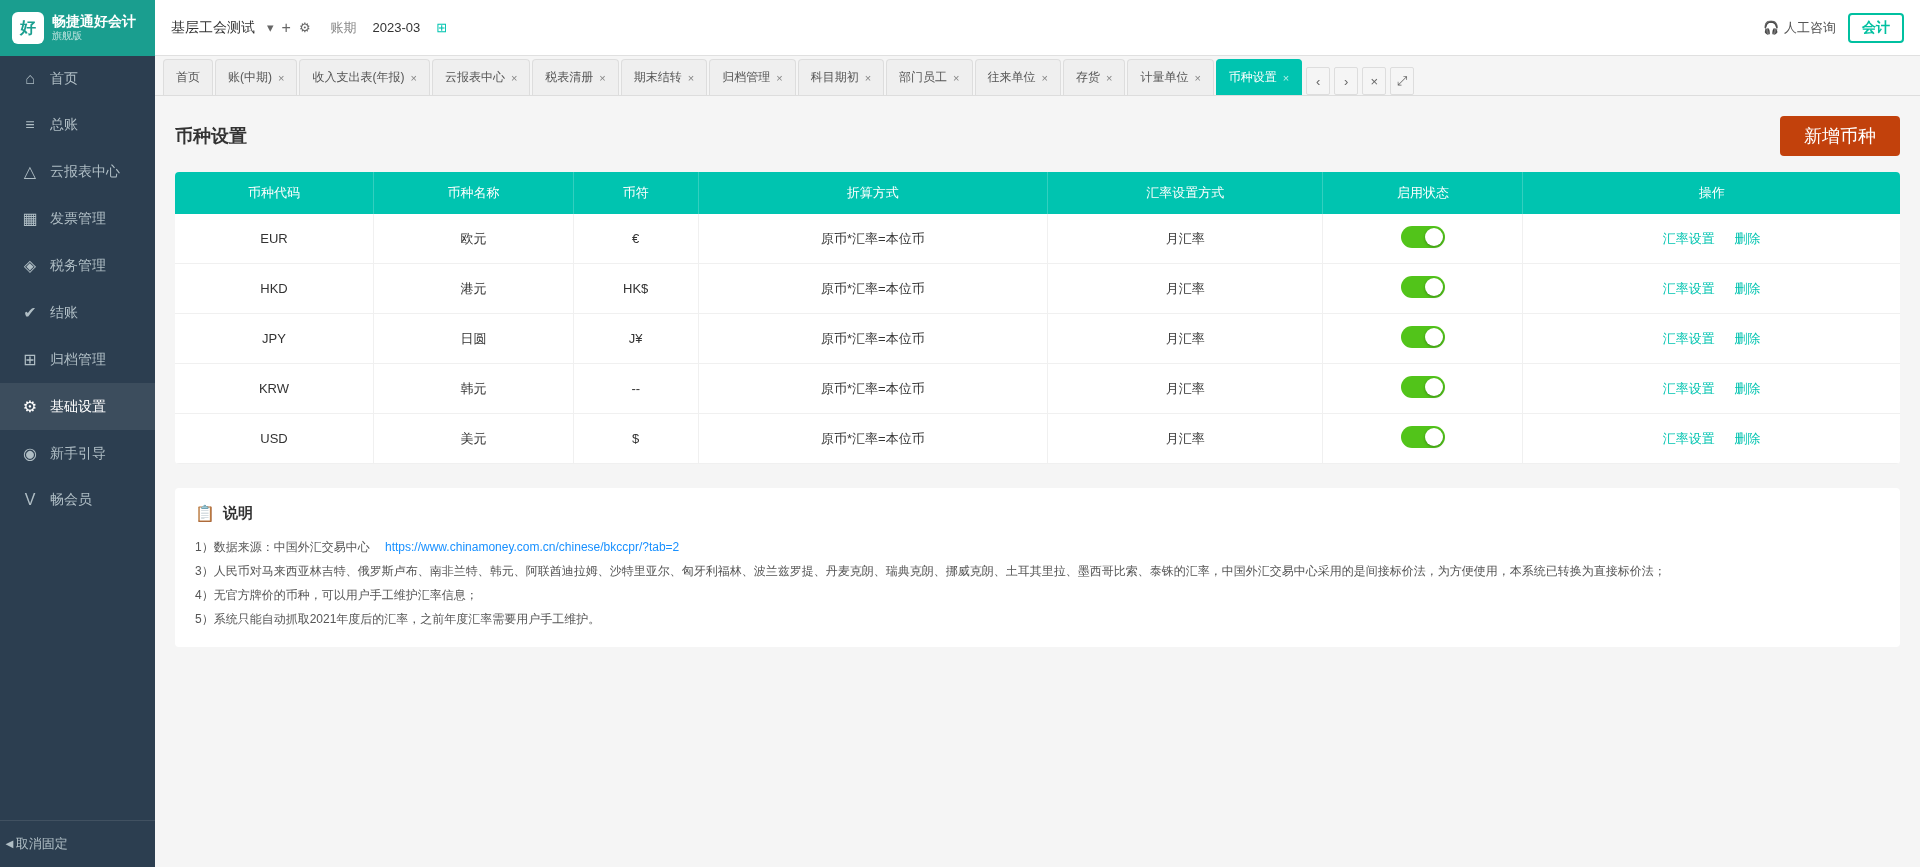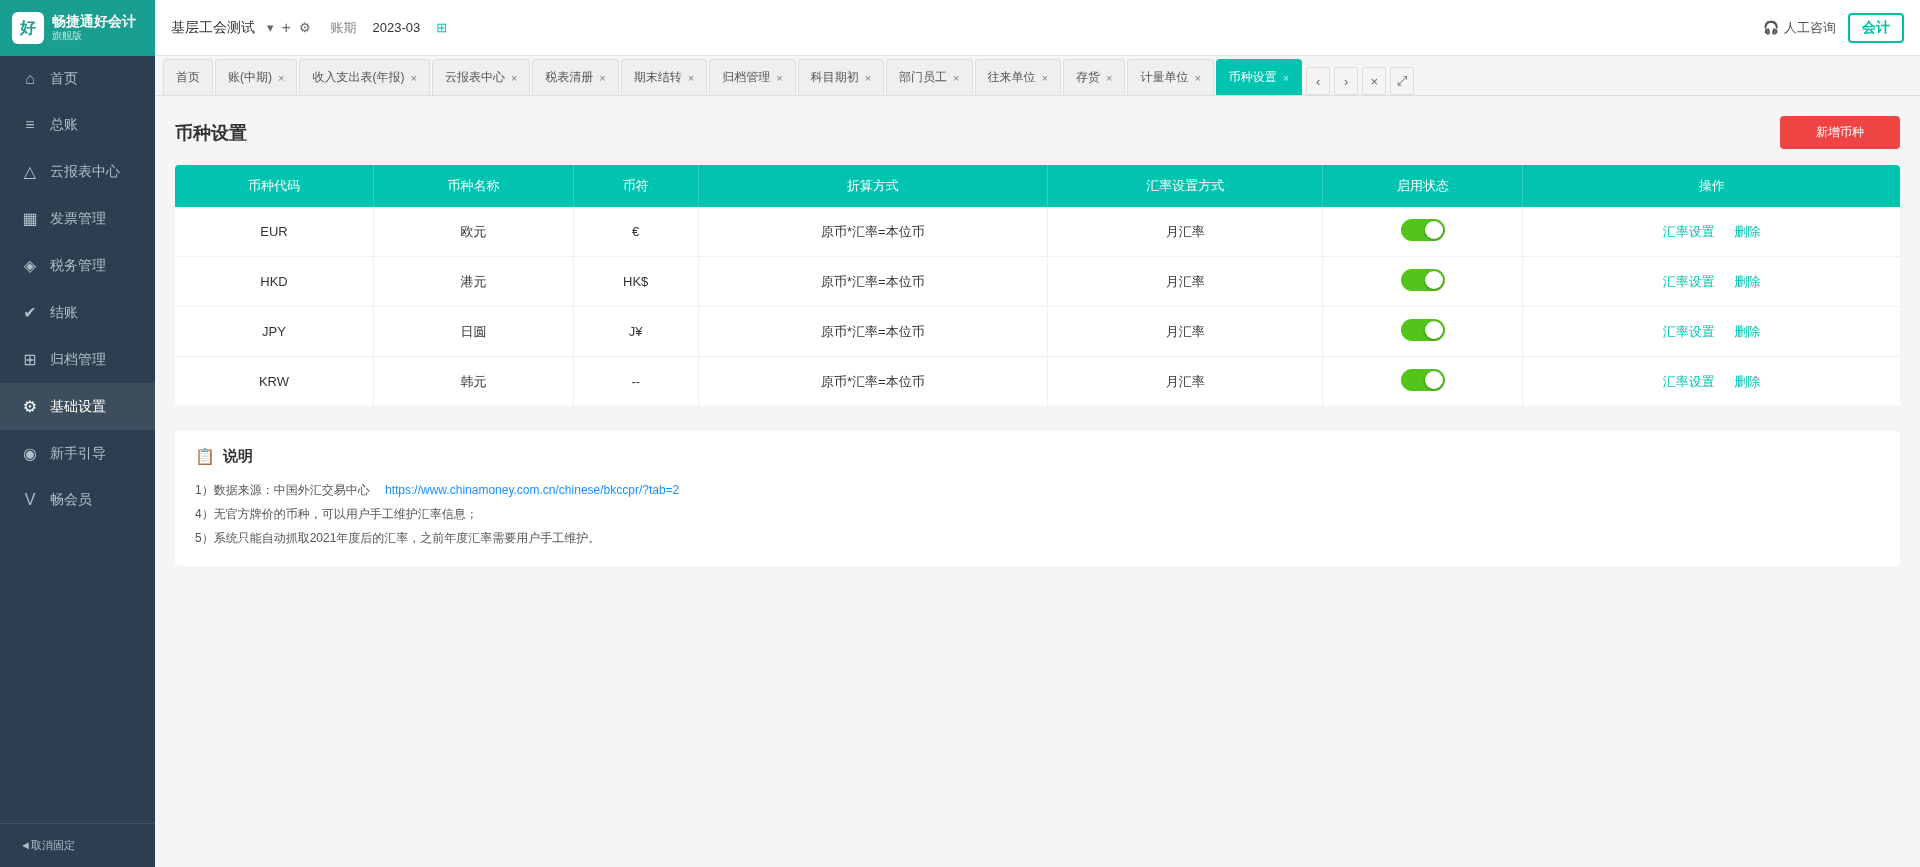--- a/index.html
+++ b/index.html
@@ -38,25 +38,25 @@
       color: #b0bec5;
       cursor: pointer;
       font-size: 14px;
       transition: background 0.2s;
     }
     .sidebar-item.active { color: white; background: rgba(255,255,255,0.08); }
     .sidebar-item .si-icon { font-size: 16px; width: 20px; text-align: center; }
 
     .sidebar-bottom {
       margin-top: auto;
-      padding: 14px 20px;
+      padding: 14px 3px;
       color: #b0bec5;
       cursor: pointer;
       display: flex; align-items: center; gap: 8px;
-      font-size: 11px;
+      font-size: 13px;
       border-top: 1px solid rgba(255,255,255,0.1);
     }
 
     
     #main {
       flex: 1;
       display: flex;
       flex-direction: column;
       height: 867px;
       overflow: hidden;
@@ -156,26 +156,26 @@
       font-size: 18px;
       font-weight: bold;
       color: #333;
       margin-bottom: 16px;
       display: flex;
       align-items: center;
       justify-content: space-between;
     }
 
     .new-btn {
-      background: #ef4444;
+      background: #c2410c;
       color: white;
       border: none;
-      padding: 8px 36px;
+      padding: 8px 24px;
       border-radius: 4px;
-      font-size: 12px;
+      font-size: 18px;
       cursor: pointer;
       font-weight: 500;
     }
 
     
     .data-table {
       width: 100%;
       border-collapse: collapse;
       background: white;
       border-radius: 4px;
@@ -456,29 +456,44 @@
     <td>原币*汇率=本位币</td>
     <td>月汇率</td>
     <td>
       <div class="toggle-on"></div>
     </td>
     <td>
       <a class="action-link">汇率设置</a>
       <a class="action-link">删除</a>
     </td>
   </tr>
+          <tr>
+    <td>USD</td>
+    <td>美元</td>
+    <td>$</td>
+    <td>原币*汇率=本位币</td>
+    <td>月汇率</td>
+    <td>
+      <div class="toggle-on"></div>
+    </td>
+    <td>
+      <a class="action-link">汇率设置</a>
+      <a class="action-link">删除</a>
+    </td>
+  </tr>
         </tbody>
     </table>
 
     <div class="note-section">
       <div class="note-title">
         <span class="note-icon">📋</span>
         <span>说明</span>
       </div>
       <div class="note-content" id="note-content">
 
       <div>1）数据来源：中国外汇交易中心 <a class="note-link">https://www.chinamoney.com.cn/chinese/bkccpr/?tab=2</a></div>
+          <div>3）人民币对马来西亚林吉特、俄罗斯卢布、南非兰特、韩元、阿联酋迪拉姆、沙特里亚尔、匈牙利福林、波兰兹罗提、丹麦克朗、瑞典克朗、挪威克朗、土耳其里拉、墨西哥比索、泰铢的汇率，中国外汇交易中心采用的是间接标价法，为方便使用，本系统已转换为直接标价法；</div>
           <div>4）无官方牌价的币种，可以用户手工维护汇率信息；</div>
           <div>5）系统只能自动抓取2021年度后的汇率，之前年度汇率需要用户手工维护。</div>
         </div>
     </div>
   </div>
 </div>
 
 </body></html>

